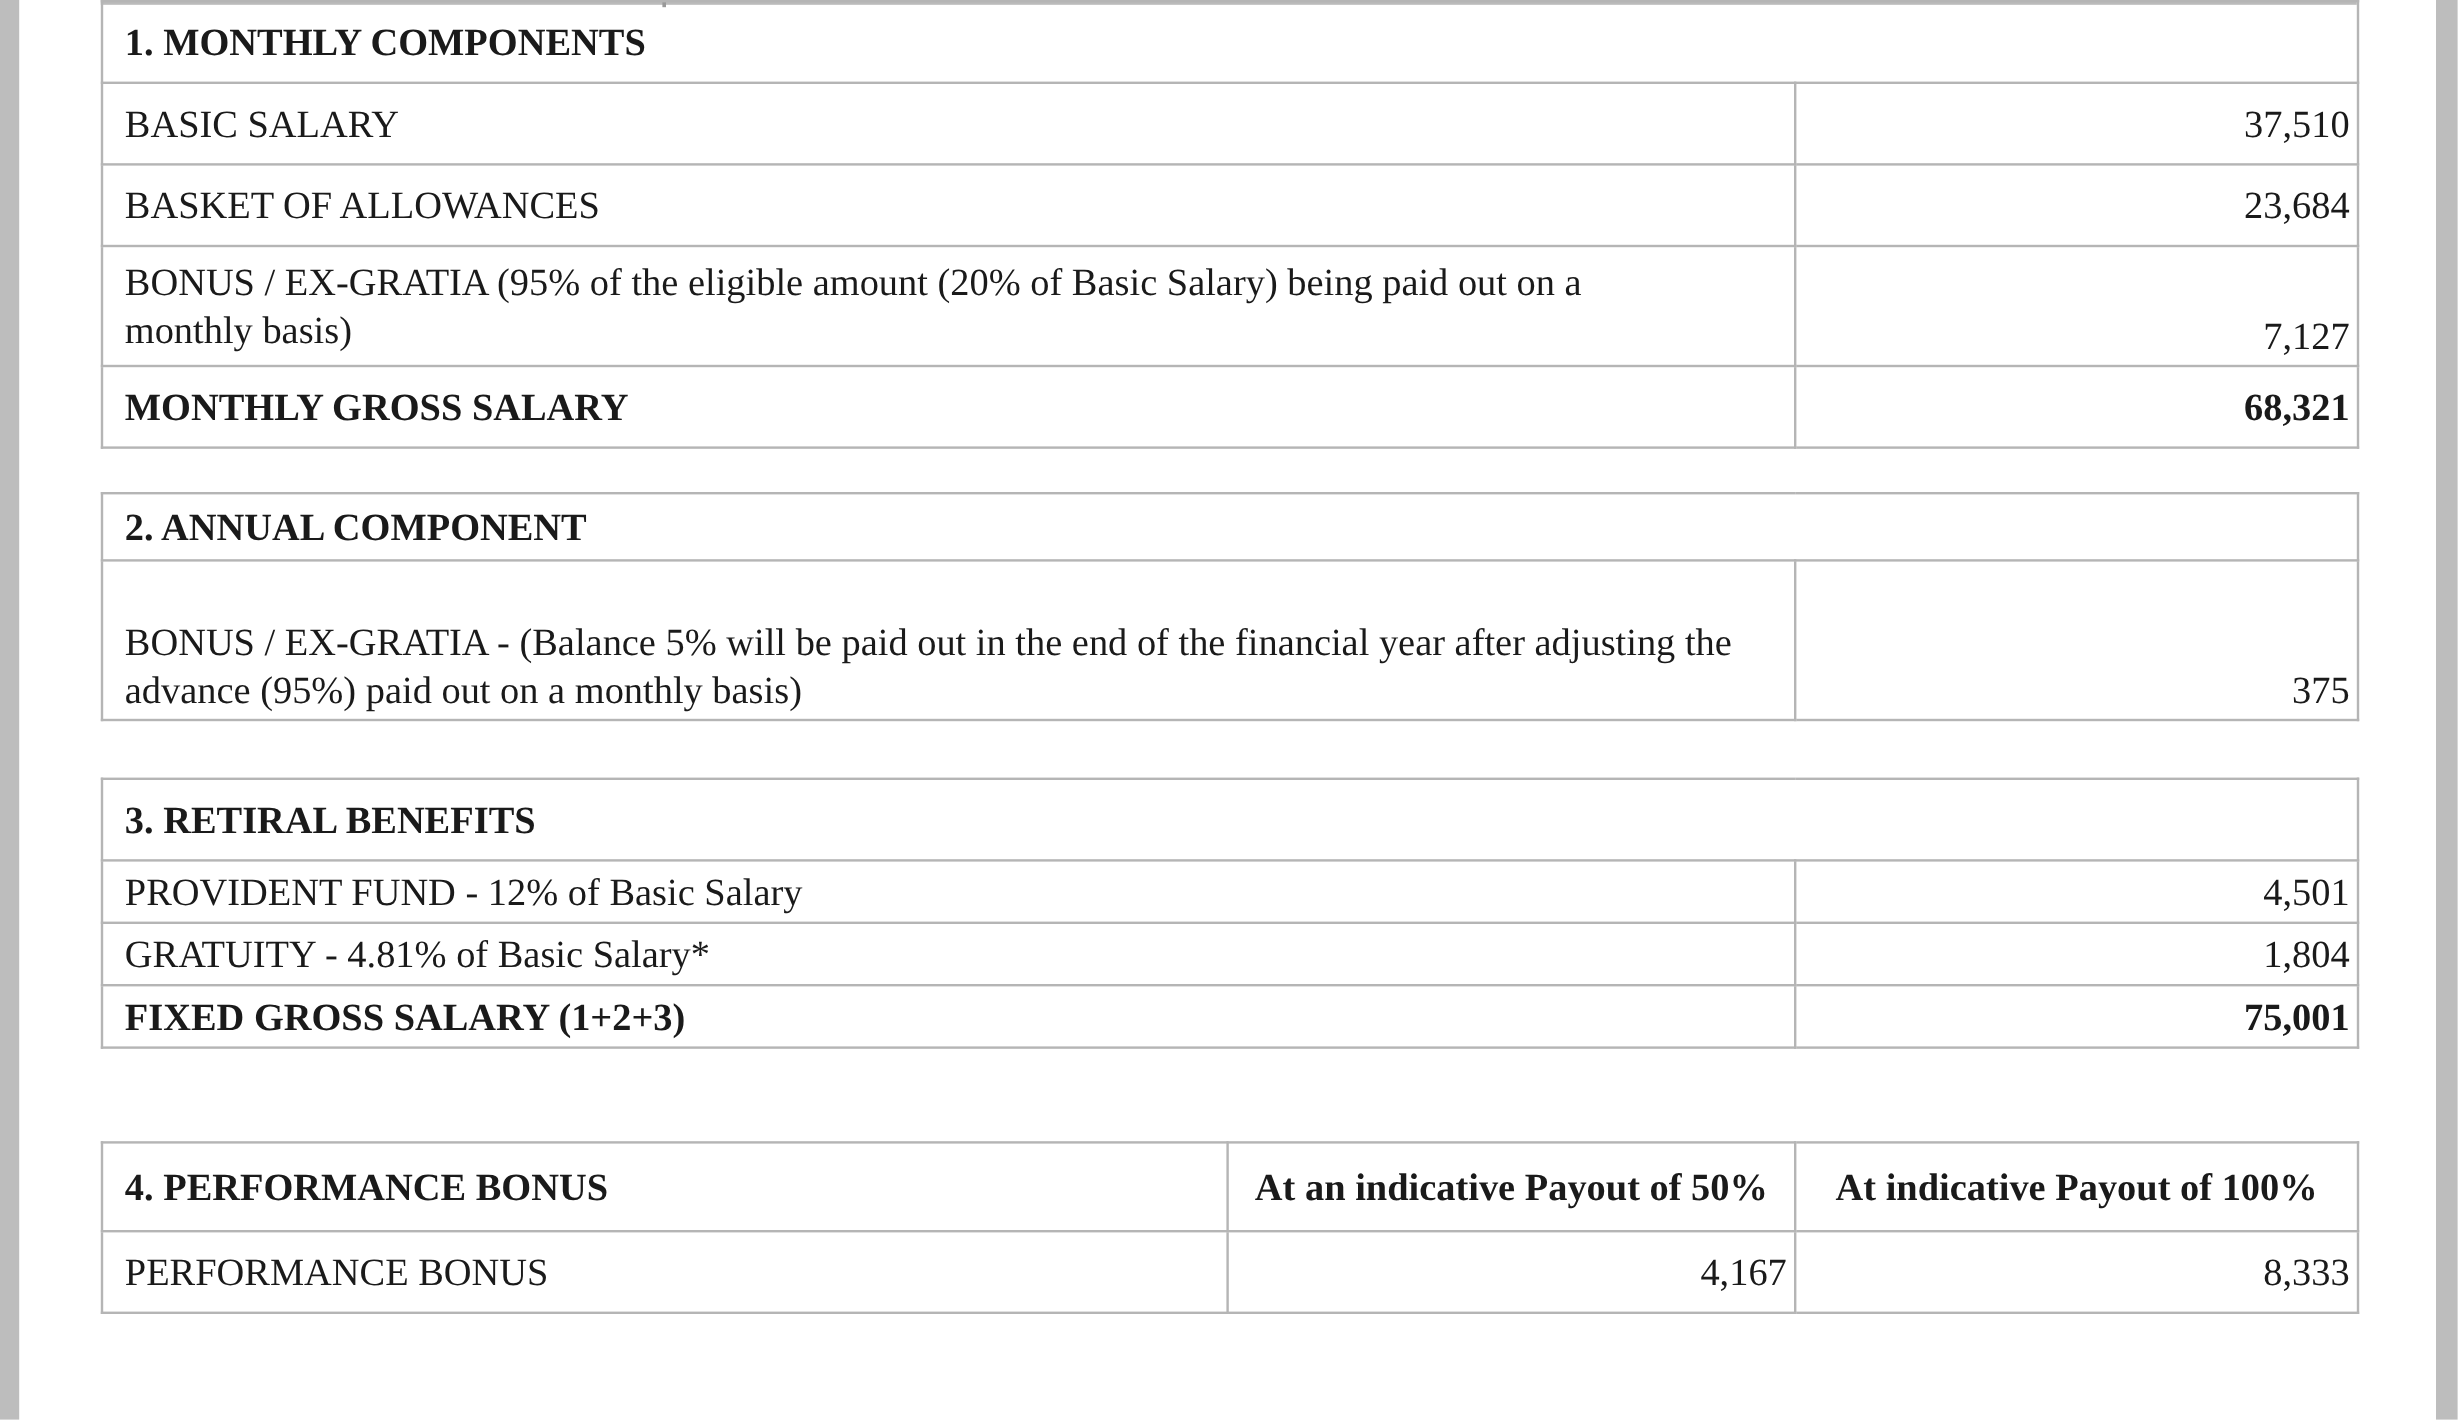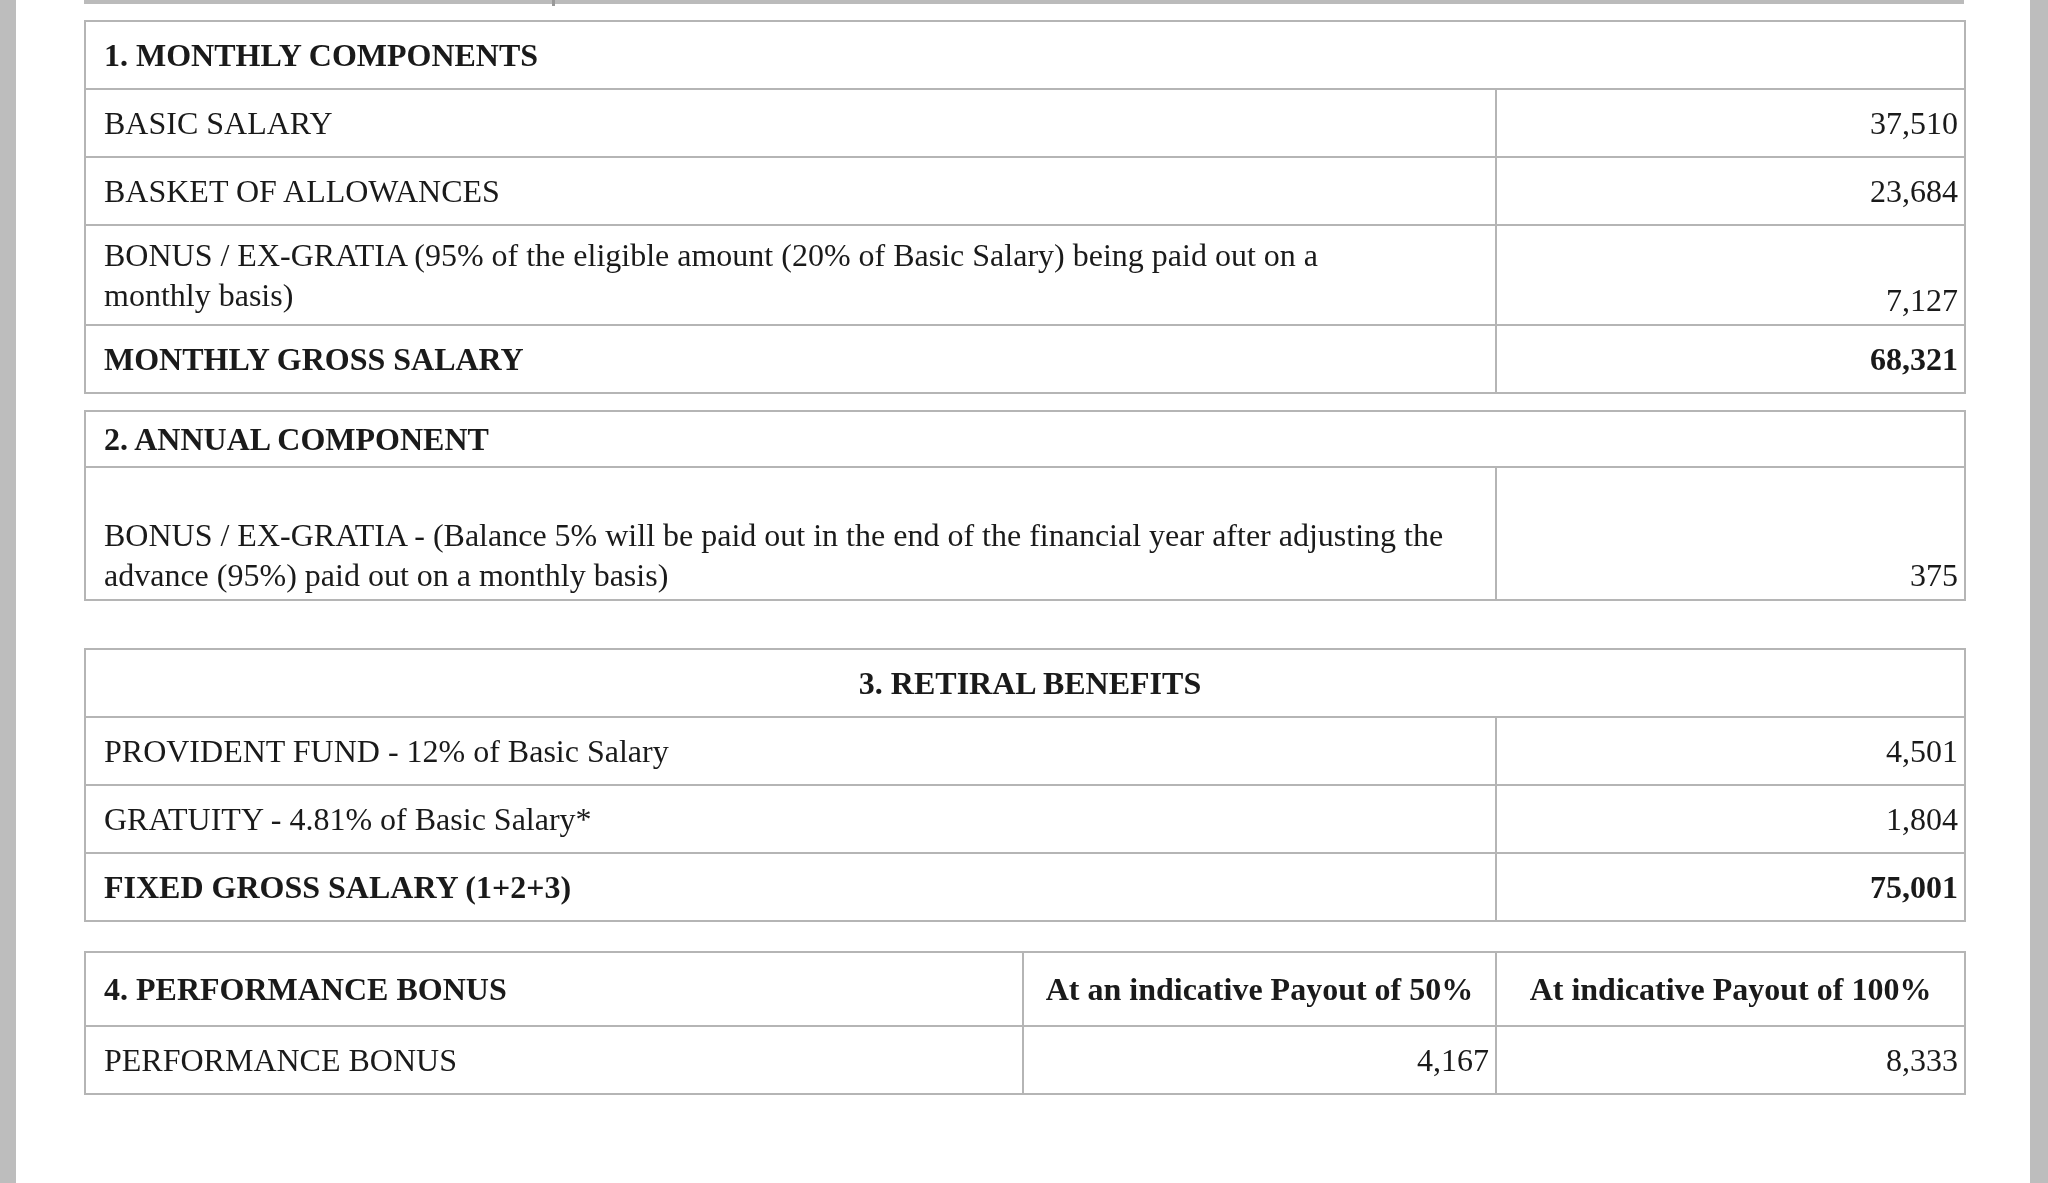--- a/index.html
+++ b/index.html
@@ -23,32 +23,32 @@
       border: 2px solid #b5b5b5;
       padding: 0 8px 0 18px;
       vertical-align: middle;
       line-height: 40px;
     }
     table.sec td.val { text-align: right; padding-right: 6px; padding-left: 8px; }
     .bold { font-weight: bold; }
     .bottom { vertical-align: bottom !important; padding-bottom: 4px !important; }
     .vline-l { border-left: 2px solid #8a8a8a !important; }
 
-    #sec1 { top: 20px; }
+    #sec1 { top: 0; }
     #sec1 tr.h { height: 68px; }
     #sec1 tr.r { height: 68px; }
     #sec1 tr.tall { height: 100px; }
 
     #sec2 { top: 410px; }
     #sec2 tr.h { height: 56px; }
     #sec2 tr.tall { height: 133px; margin-left: 45px; }
 
     #sec3 { top: 648px; }
-    #sec3 tr.h { height: 68px; text-align: center; }
-    #sec3 tr.r { height: 68px; }
+    #sec3 tr.h { height: 68px; }
+    #sec3 tr.r { height: 52px; }
 
     #sec4 { top: 951px; font-family: Liberation Serif, serif; }
     #sec4 tr { height: 68px; }
     #sec4 td.colhead { text-align: center; padding: 16px 4px; font-weight: bold; }
   </style>
 </head>
 <body>
 
 <div class="side-bar-left"></div>
 <div class="side-bar-right"></div>

